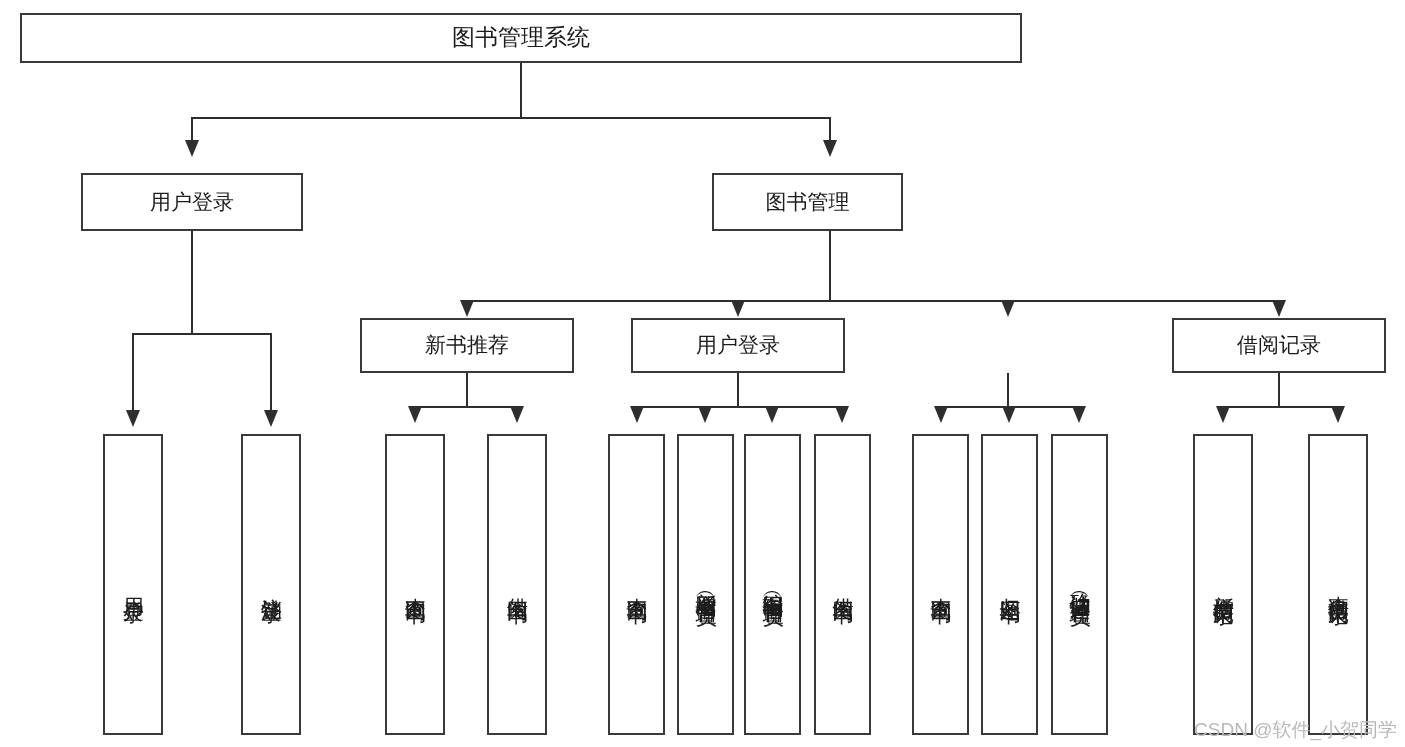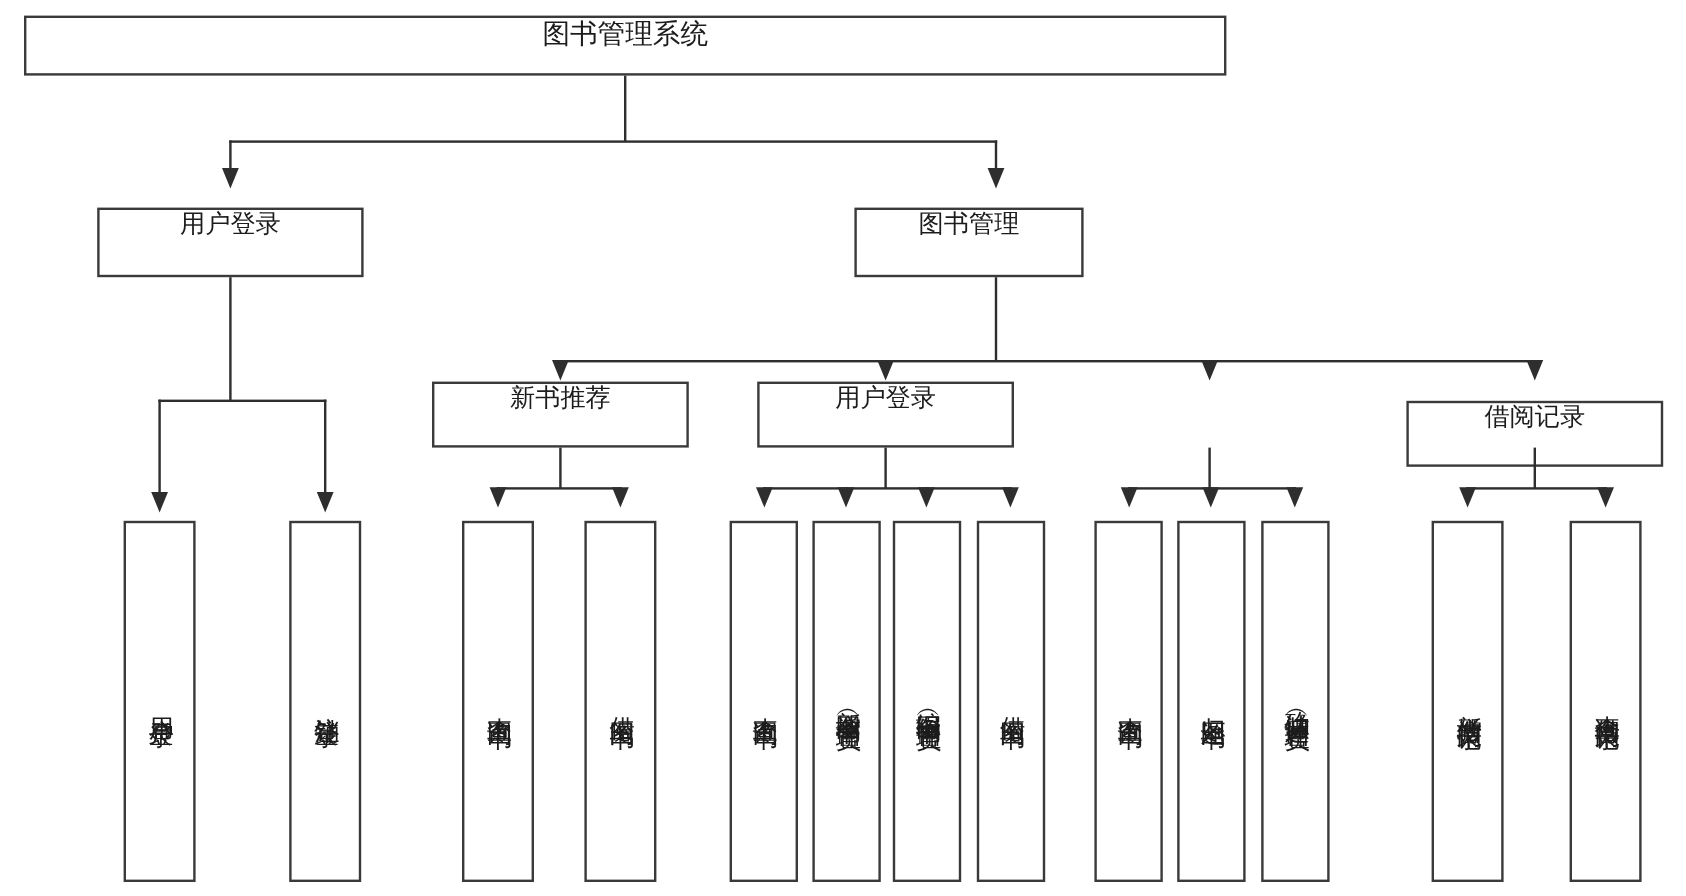--- a/index.html
+++ b/index.html
@@ -18,21 +18,21 @@
     background: #ffffff;
     overflow: hidden;
   }
   
   .node {
     position: absolute;
     box-sizing: border-box;
     background: #ffffff;
     border: 2px solid #3a3a3a;
     display: flex;
-    align-items: flex-start;
+    align-items: center;
     justify-content: center;
     color: #1c1c1c;
     line-height: 1.18;
   }
   .node.root {
     font-size: 23px;
   }
   .node.level2 {
     font-size: 21px;
   }
@@ -122,21 +122,21 @@
   <div class="arrow" style="left:1001px; top:300px;"></div>
   <div class="conn v" style="left:1278px; top:300px; width:2px; height:8px;"></div>
   <div class="arrow" style="left:1272px; top:300px;"></div>
 
   <div class="node level3" style="left:360px; top:318px; width:214px; height:55px;">
     <span>新书推荐</span>
   </div>
   <div class="node level3" style="left:631px; top:318px; width:214px; height:55px;">
     <span>用户登录</span>
   </div>
-  <div class="node level3" style="left:1172px; top:318px; width:214px; height:55px;margin-top:16px;">
+  <div class="node level3" style="left:1172px; top:318px; width:214px; height:55px;">
     <span>借阅记录</span>
   </div>
 
   <div class="conn v" style="left:466px; top:373px; width:2px; height:34px;"></div>
   <div class="conn h" style="left:414px; top:406px; width:104px; height:2px;"></div>
   <div class="conn v" style="left:414px; top:406px; width:2px; height:8px;"></div>
   <div class="arrow" style="left:408px; top:406px;"></div>
   <div class="conn v" style="left:516px; top:406px; width:2px; height:8px;"></div>
   <div class="arrow" style="left:510px; top:406px;"></div>
 
@@ -204,14 +204,15 @@
     <span class="leaf-label">确认归还（管理员）</span>
   </div>
 
   <div class="node leaf" style="left:1193px; top:434px; width:60px; height:301px;">
     <span class="leaf-label">新增借阅记录</span>
   </div>
   <div class="node leaf" style="left:1308px; top:434px; width:60px; height:301px;">
     <span class="leaf-label">查询借阅记录</span>
   </div>
 
+  <div id="watermark">CSDN @软件_小贺同学</div>
 
 </div>
 
 </body></html>

